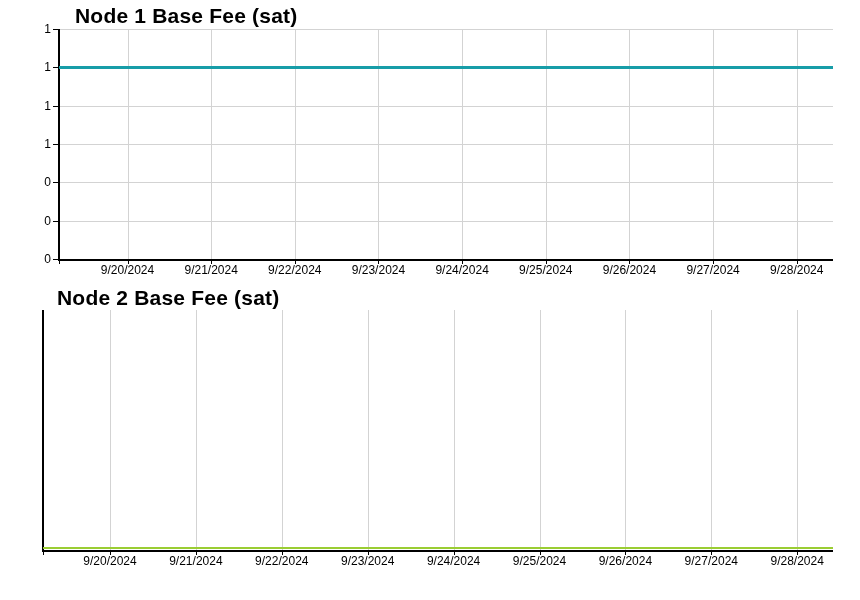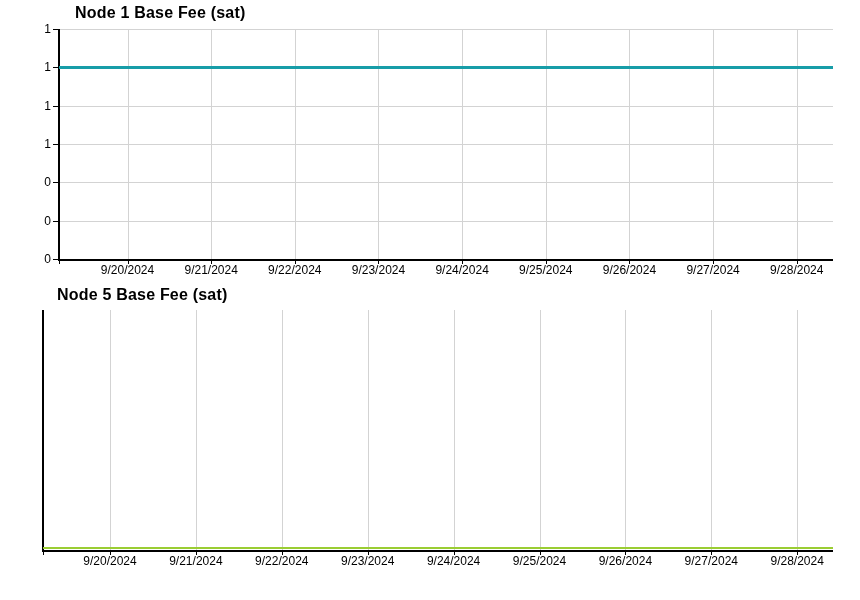--- a/index.html
+++ b/index.html
@@ -1,18 +1,18 @@
 <!DOCTYPE html>
 <html><head>
 <meta charset="utf-8">
 <style>
   html,body{margin:0;padding:0;background:#fff;}
   .stage{position:relative;width:860px;height:600px;background:#ffffff;
          font-family:"Liberation Sans",sans-serif;overflow:hidden;}
-  .chart-title{position:absolute;font-weight:bold;font-size:16px;color:#000;
+  .chart-title{position:absolute;font-weight:bold;font-size:21px;color:#000;
                white-space:nowrap;letter-spacing:.2px;}
   .plot{position:absolute;}
   .vgrid{position:absolute;top:0;width:1px;}
   .hgrid{position:absolute;left:0;height:1px;}
   .axis-y{position:absolute;left:-1px;top:0;width:1.6px;background:#000;}
   .axis-x{position:absolute;left:-1px;height:1.6px;background:#000;}
   .tick-x{position:absolute;width:1px;height:5px;background:#000;}
   .tick-y{position:absolute;left:-6px;width:6px;height:1px;background:#000;}
   .xlabel{position:absolute;width:72px;text-align:center;font-size:12px;color:#000;white-space:nowrap;}
   .ylabel{position:absolute;width:22px;text-align:right;font-size:12px;color:#000;}
@@ -71,21 +71,21 @@
       <div class="xlabel" style="left: 450.8px; top: 234px;">9/25/2024</div>
       <div class="tick-x" style="left: 570.46px; top: 230px;"></div>
       <div class="xlabel" style="left: 534.46px; top: 234px;">9/26/2024</div>
       <div class="tick-x" style="left: 654.12px; top: 230px;"></div>
       <div class="xlabel" style="left: 618.12px; top: 234px;">9/27/2024</div>
       <div class="tick-x" style="left: 737.78px; top: 230px;"></div>
       <div class="xlabel" style="left: 701.78px; top: 234px;">9/28/2024</div>
       <div class="series-line" style="top: 36.8px; width: 774px; height: 3px; background: rgb(23, 157, 168);"></div>
     </div>
 
-  <div class="chart-title" style="left:57px;top:286px">Node 5 Base Fee (sat)</div>
+  <div class="chart-title" style="left:57px;top:286px">Node 2 Base Fee (sat)</div>
   <div class="plot" id="plot2" style="left:43px;top:310px;width:790px;height:240px">
       <div class="vgrid" style="left: 67px; height: 240px; background: rgb(211, 211, 211);"></div>
       <div class="vgrid" style="left: 152.9px; height: 240px; background: rgb(211, 211, 211);"></div>
       <div class="vgrid" style="left: 238.8px; height: 240px; background: rgb(211, 211, 211);"></div>
       <div class="vgrid" style="left: 324.7px; height: 240px; background: rgb(211, 211, 211);"></div>
       <div class="vgrid" style="left: 410.6px; height: 240px; background: rgb(211, 211, 211);"></div>
       <div class="vgrid" style="left: 496.5px; height: 240px; background: rgb(211, 211, 211);"></div>
       <div class="vgrid" style="left: 582.4px; height: 240px; background: rgb(211, 211, 211);"></div>
       <div class="vgrid" style="left: 668.3px; height: 240px; background: rgb(211, 211, 211);"></div>
       <div class="vgrid" style="left: 754.2px; height: 240px; background: rgb(211, 211, 211);"></div>

